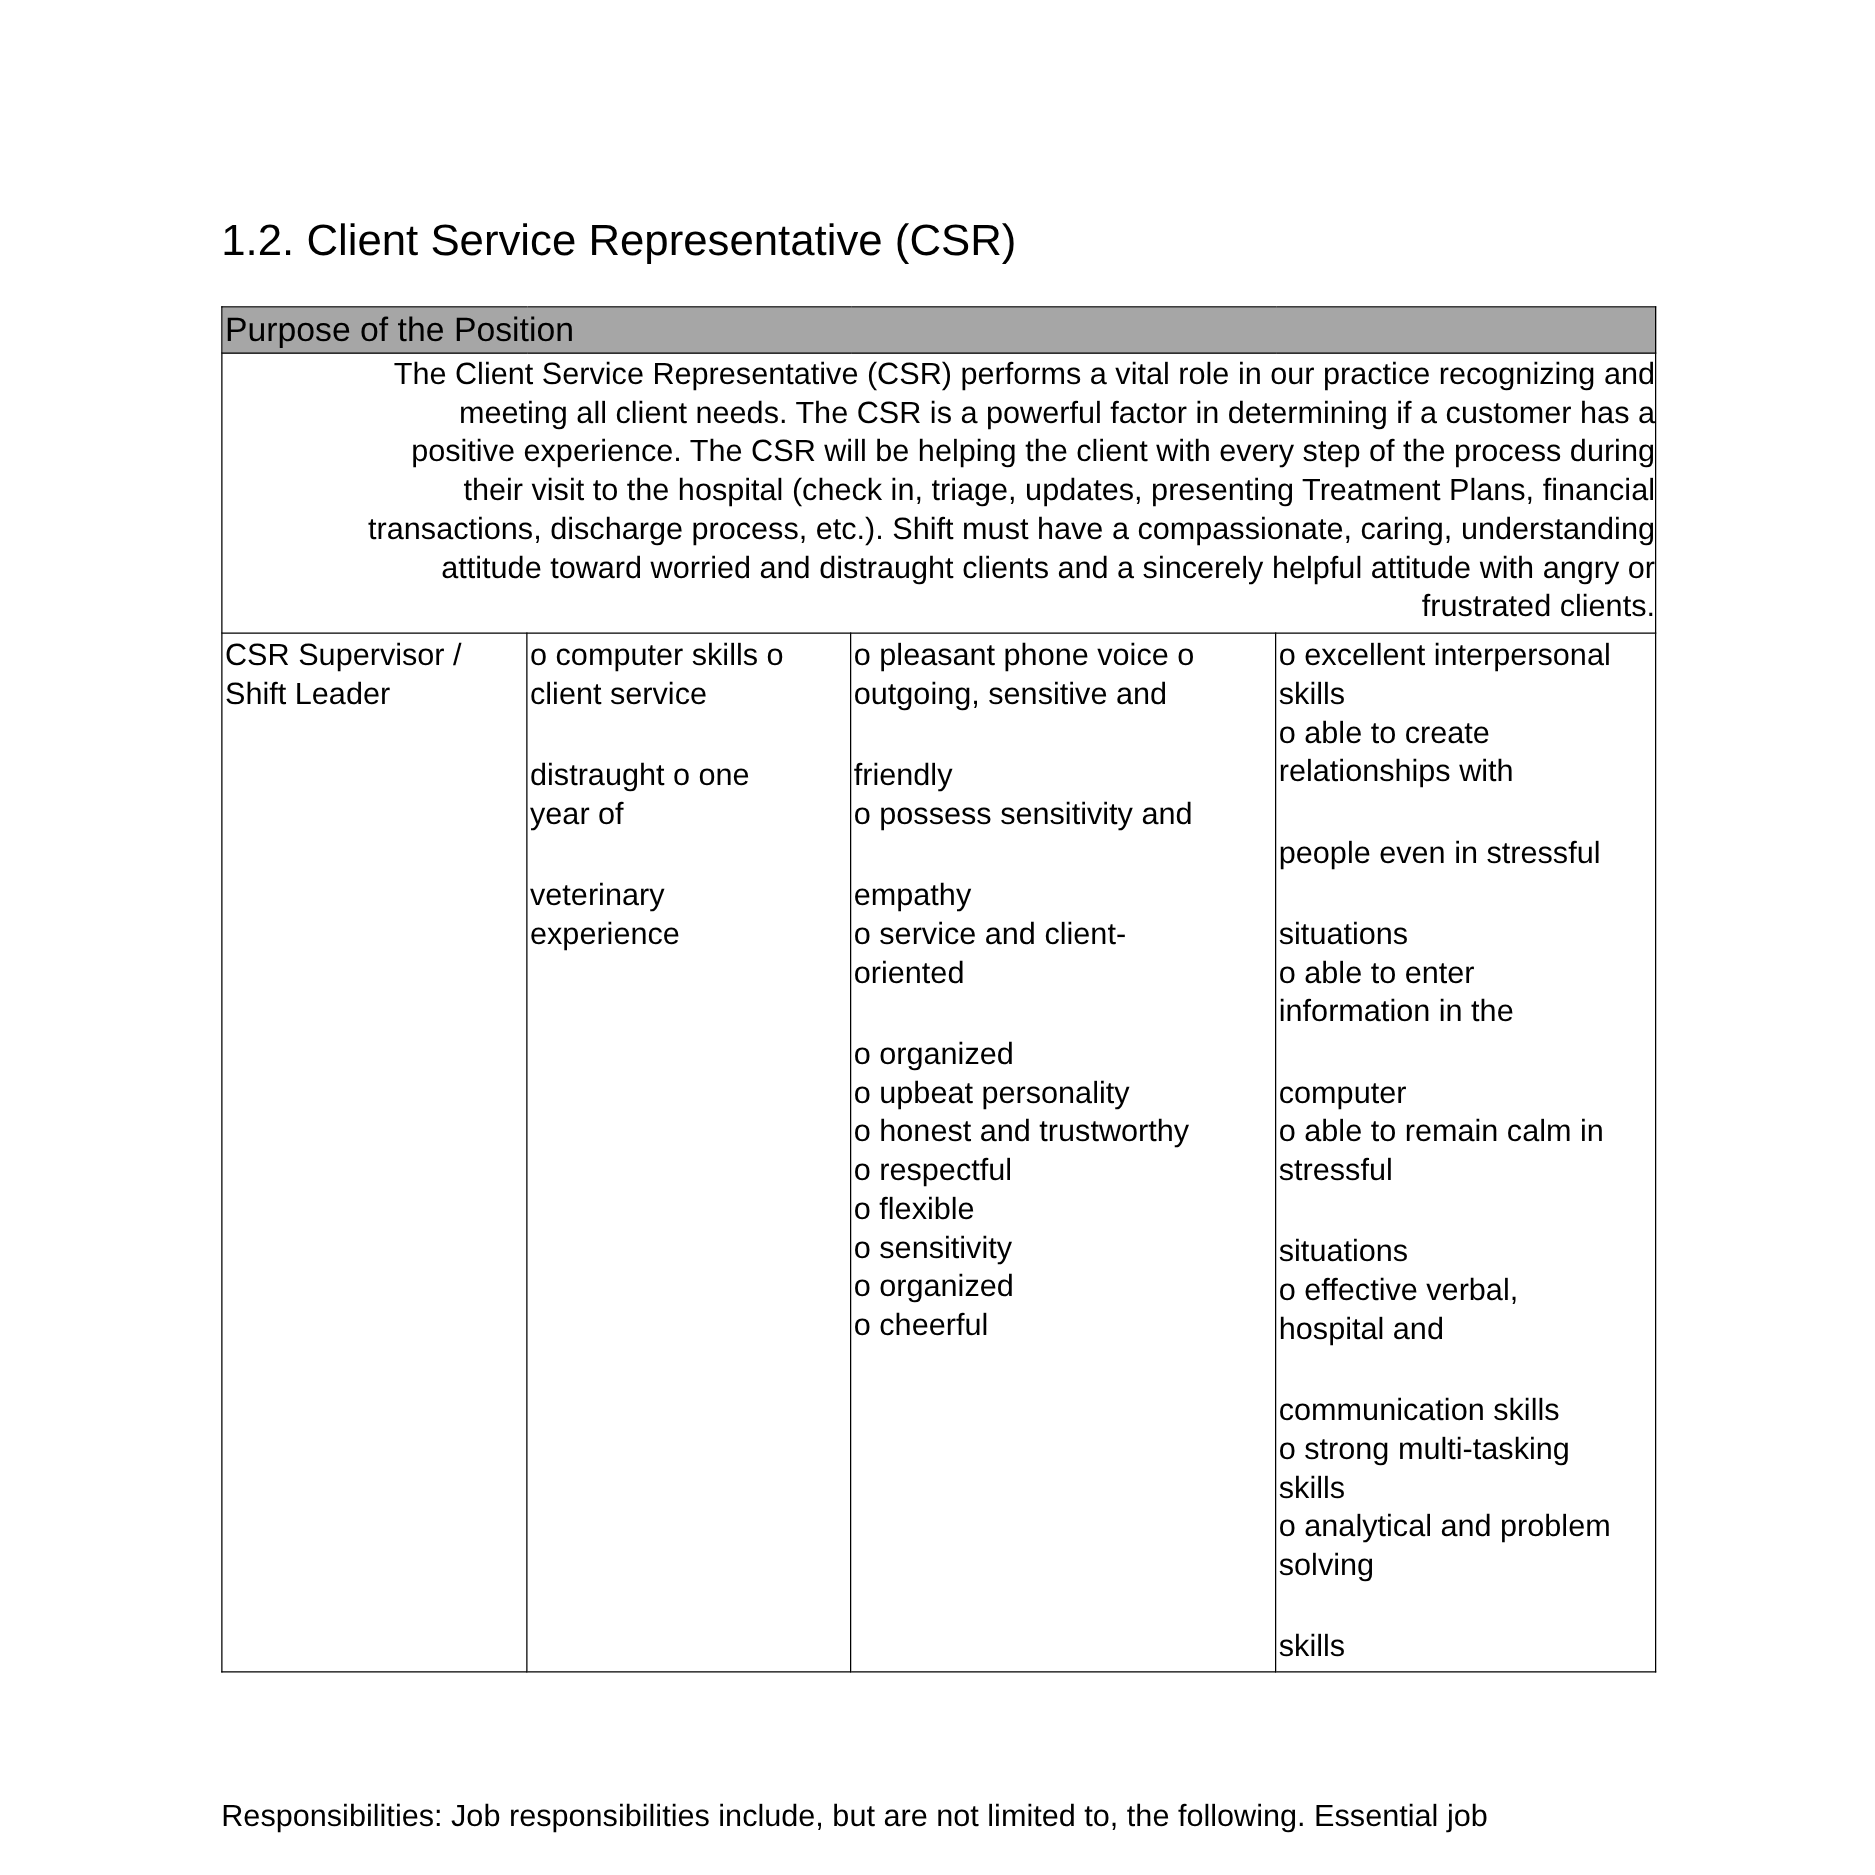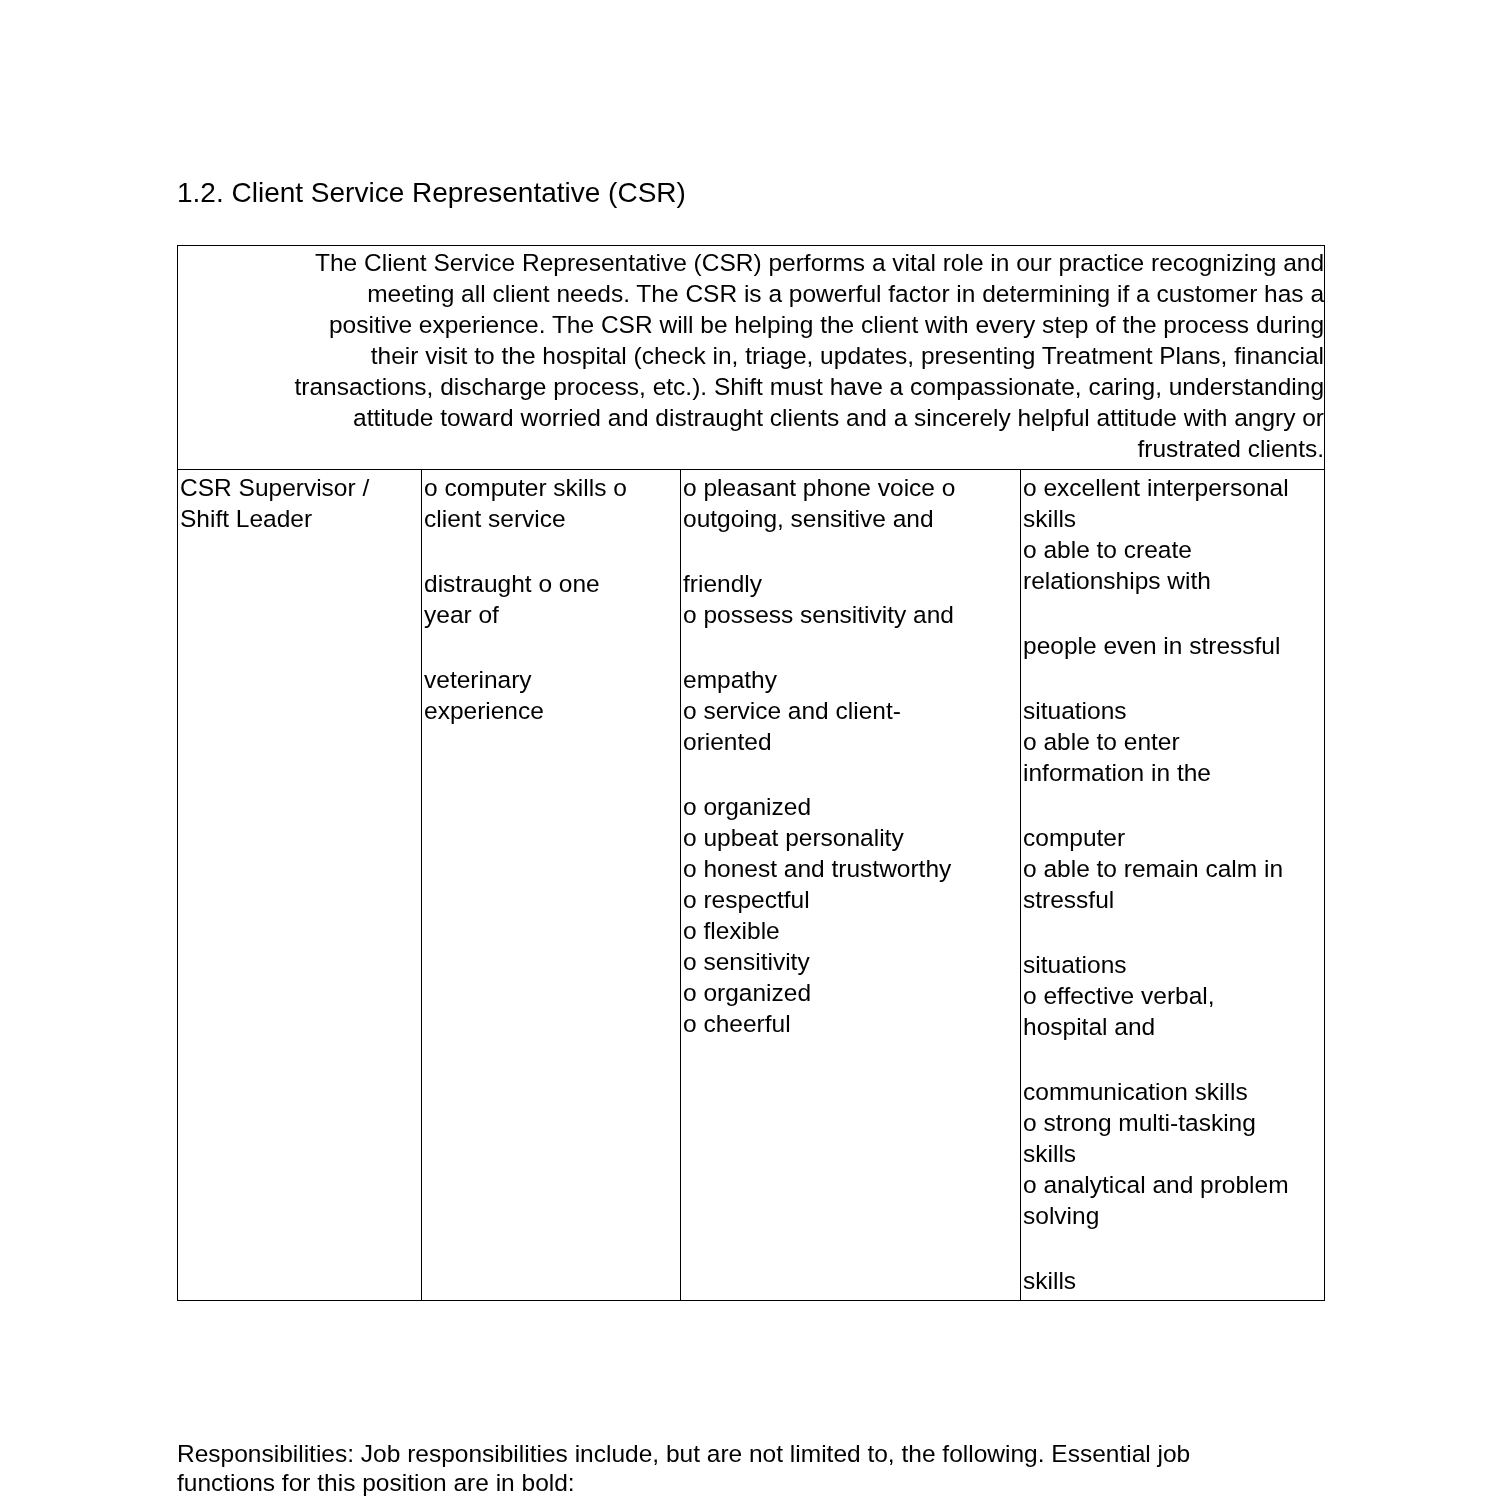--- a/index.html
+++ b/index.html
@@ -12,21 +12,21 @@
     height: 1500px;
     position: relative;
     overflow: hidden;
     font-family: "Liberation Sans", sans-serif;
     color: #000000;
   }
   .page-title {
     position: absolute;
     left: 177px;
     top: 176px;
-    font-size: 28px;
+    font-size: 35px;
     line-height: 34px;
     margin: 0;
     font-weight: normal;
     white-space: nowrap;
   }
   .job-table {
     position: absolute;
     left: 177px;
     top: 245px;
     width: 1147px;
@@ -87,20 +87,23 @@
 <h1 class="page-title">1.2. Client Service Representative (CSR)</h1>
 
 <table class="job-table">
   <colgroup>
     <col style="width:244px">
     <col style="width:259px">
     <col style="width:340px">
     <col style="width:304px">
   </colgroup>
   <tbody>
+    <tr class="purpose-header">
+      <td colspan="4" class="gray">Purpose of the Position</td>
+    </tr>
     <tr class="purpose-body">
       <td colspan="4">
         <span class="cell-line">The Client Service Representative (CSR) performs a vital role in our practice recognizing and</span>
         <span class="cell-line">meeting all client needs. The CSR is a powerful factor in determining if a customer has a</span>
         <span class="cell-line">positive experience. The CSR will be helping the client with every step of the process during</span>
         <span class="cell-line">their visit to the hospital (check in, triage, updates, presenting Treatment Plans, financial</span>
         <span class="cell-line">transactions, discharge process, etc.). Shift must have a compassionate, caring, understanding</span>
         <span class="cell-line">attitude toward worried and distraught clients and a sincerely helpful attitude with angry or</span>
         <span class="cell-line">frustrated clients.</span>
       </td>
@@ -167,14 +170,13 @@
           <span class="cell-line">solving</span>
           <span class="cell-line gap"></span>
           <span class="cell-line">skills</span>
         </td>
     </tr>
   </tbody>
 </table>
 
 <div class="resp-text">
   <span style="display:block">Responsibilities: Job responsibilities include, but are not limited to, the following. Essential job</span>
-  <span style="display:block">functions for this position are in bold:</span>
 </div>
 
 </body></html>

